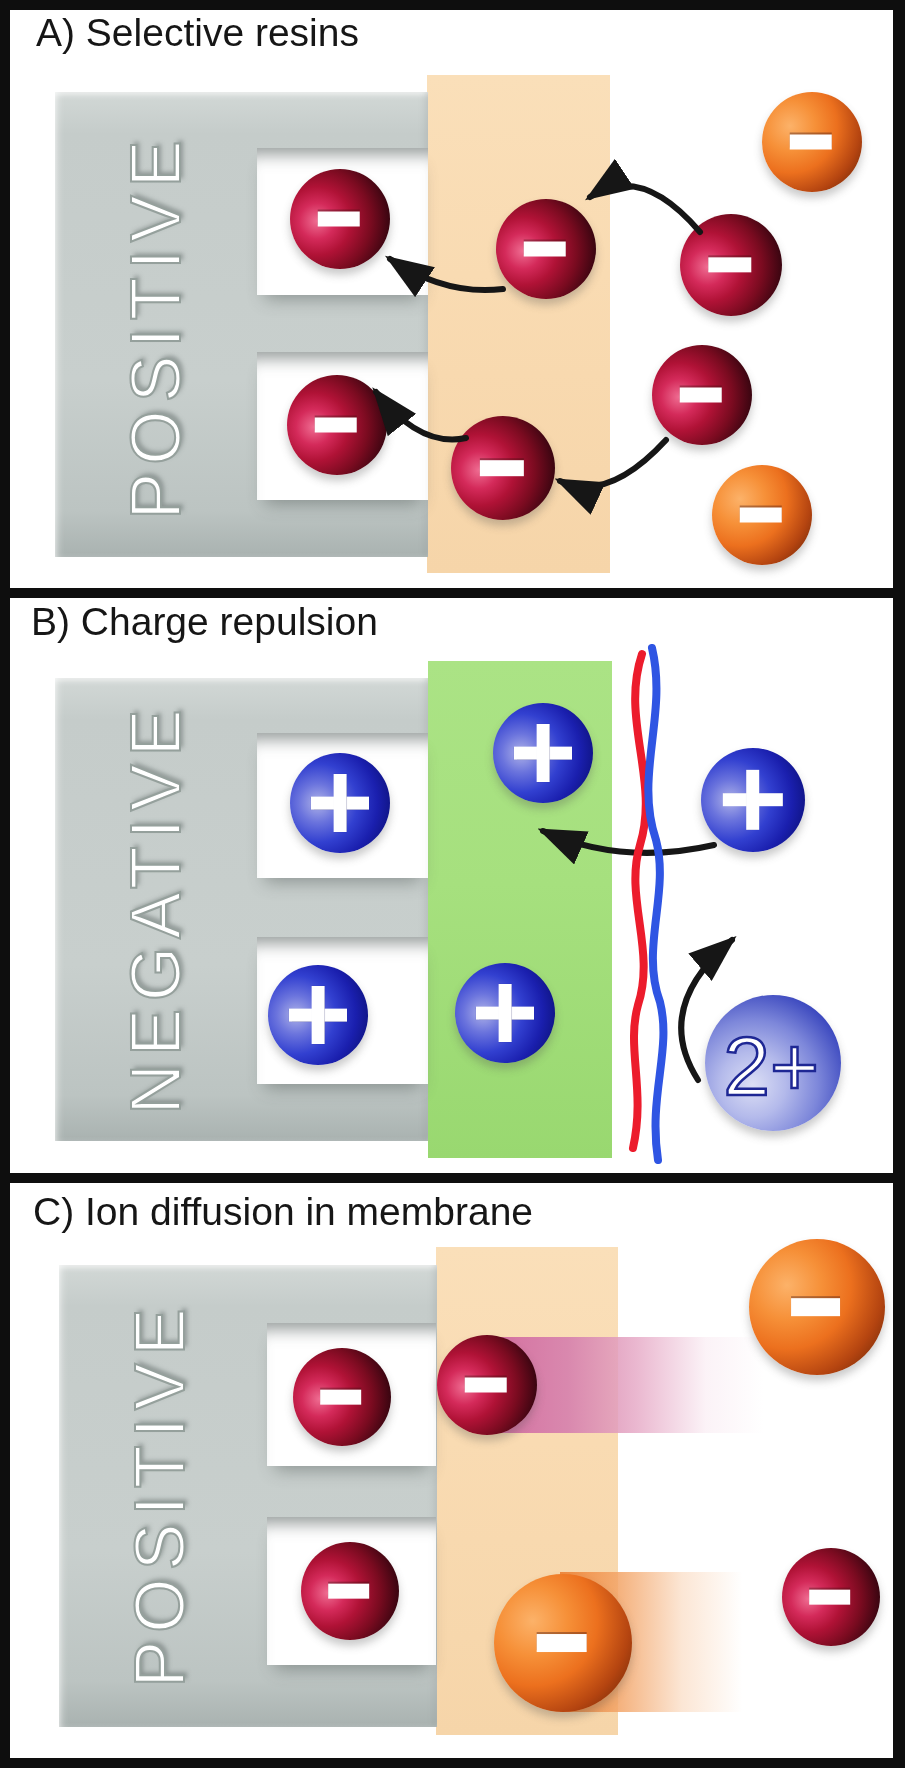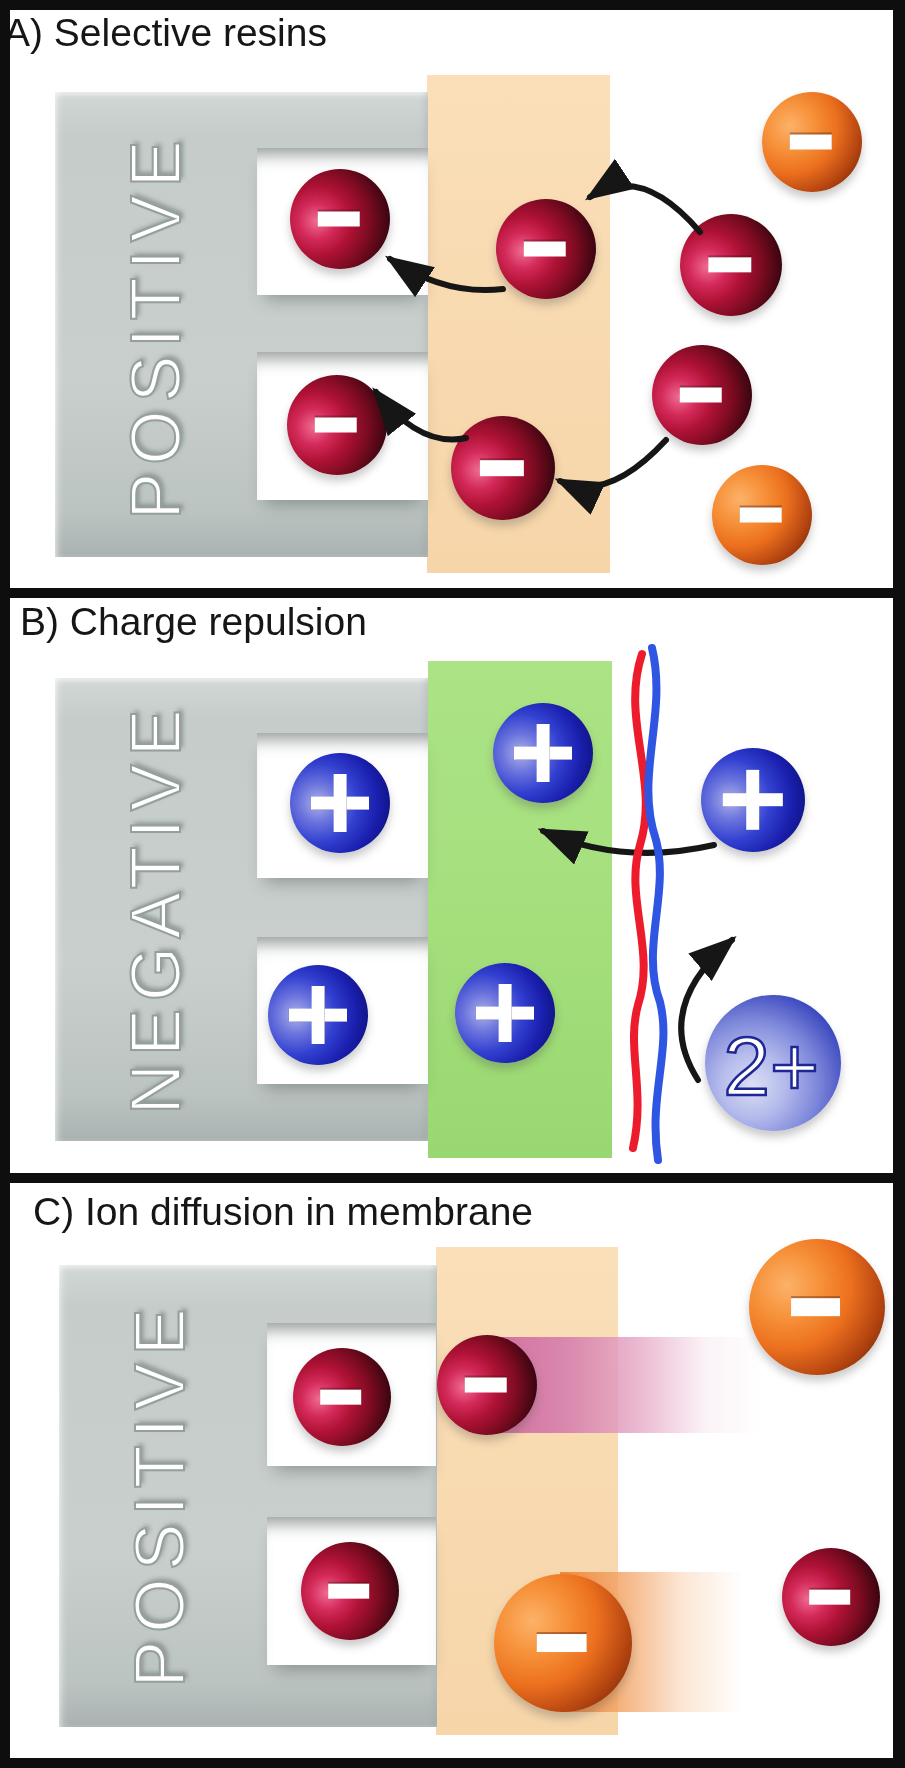--- a/index.html
+++ b/index.html
@@ -62,21 +62,21 @@
 <div class="stage">
 
   <div class="bar" style="left:0;top:0;width:905px;height:10px"></div>
   <div class="bar" style="left:0;top:1758px;width:905px;height:10px"></div>
   <div class="bar" style="left:0;top:0;width:10px;height:1768px"></div>
   <div class="bar" style="left:893px;top:0;width:12px;height:1768px"></div>
   <div class="bar" style="left:0;top:588px;width:905px;height:10px"></div>
   <div class="bar" style="left:0;top:1173px;width:905px;height:10px"></div>
 
   <div>
-    <div class="ptitle" style="left:4px;top:11px">A) Selective resins</div>
+    <div class="ptitle" style="left:36px;top:11px">A) Selective resins</div>
 
     <div class="membrane peach" style="left:427px;top:75px;width:183px;height:498px"></div>
     <div class="resin" style="left:55px;top:92px;width:373px;height:465px"></div>
     <div class="notch" style="left:257px;top:148px;width:171px;height:147px"></div>
     <div class="notch" style="left:257px;top:352px;width:171px;height:148px"></div>
     <div class="vwrap" style="left:156px;top:326px">
         <span class="vlabel">POSITIVE</span>
       </div>
 
     <div class="sphere red" style="left:290px;top:169px;width:100px;height:100px">
@@ -99,21 +99,21 @@
       </div>
     <div class="sphere red" style="left:652px;top:345px;width:100px;height:100px">
         <span class="minus" aria-label="−"></span>
       </div>
     <div class="sphere orange" style="left:712px;top:465px;width:100px;height:100px">
         <span class="minus" aria-label="−"></span>
       </div>
   </div>
 
   <div>
-    <div class="ptitle" style="left:20px;top:600px">B) Charge repulsion</div>
+    <div class="ptitle" style="left:31px;top:600px">B) Charge repulsion</div>
 
     <div class="membrane green" style="left:428px;top:661px;width:184px;height:497px"></div>
     <div class="resin" style="left:55px;top:678px;width:373px;height:463px"></div>
     <div class="notch" style="left:257px;top:733px;width:171px;height:145px"></div>
     <div class="notch" style="left:257px;top:937px;width:171px;height:147px"></div>
     <div class="vwrap" style="left:156px;top:908px">
         <span class="vlabel">NEGATIVE</span>
       </div>
 
     <div class="sphere blue" style="left:290px;top:753px;width:100px;height:100px">

